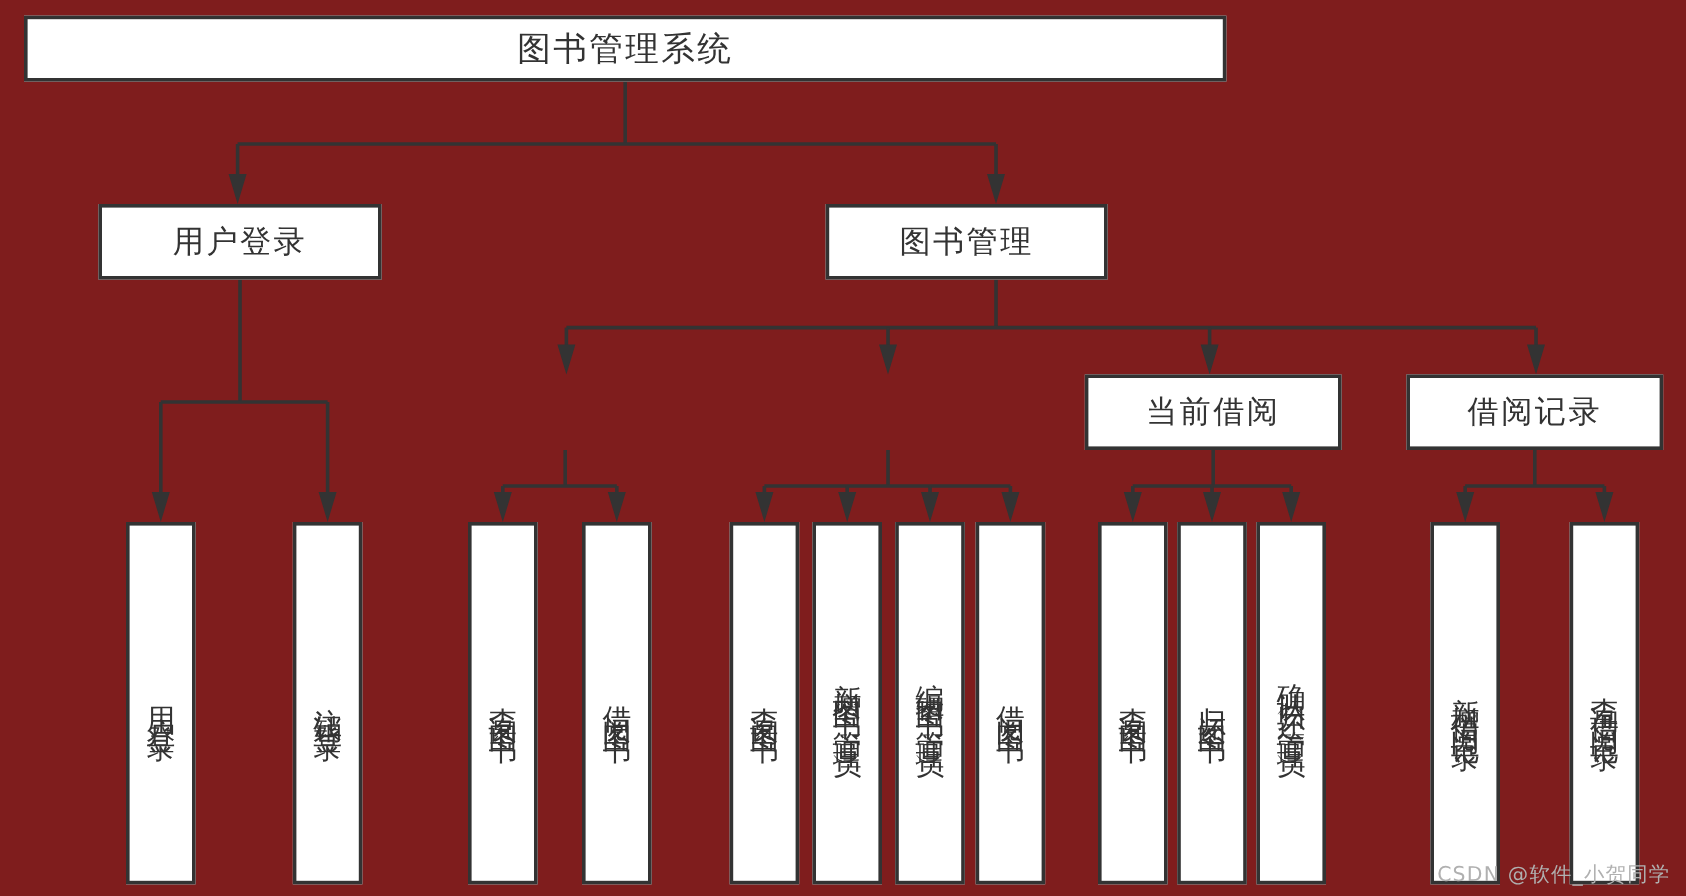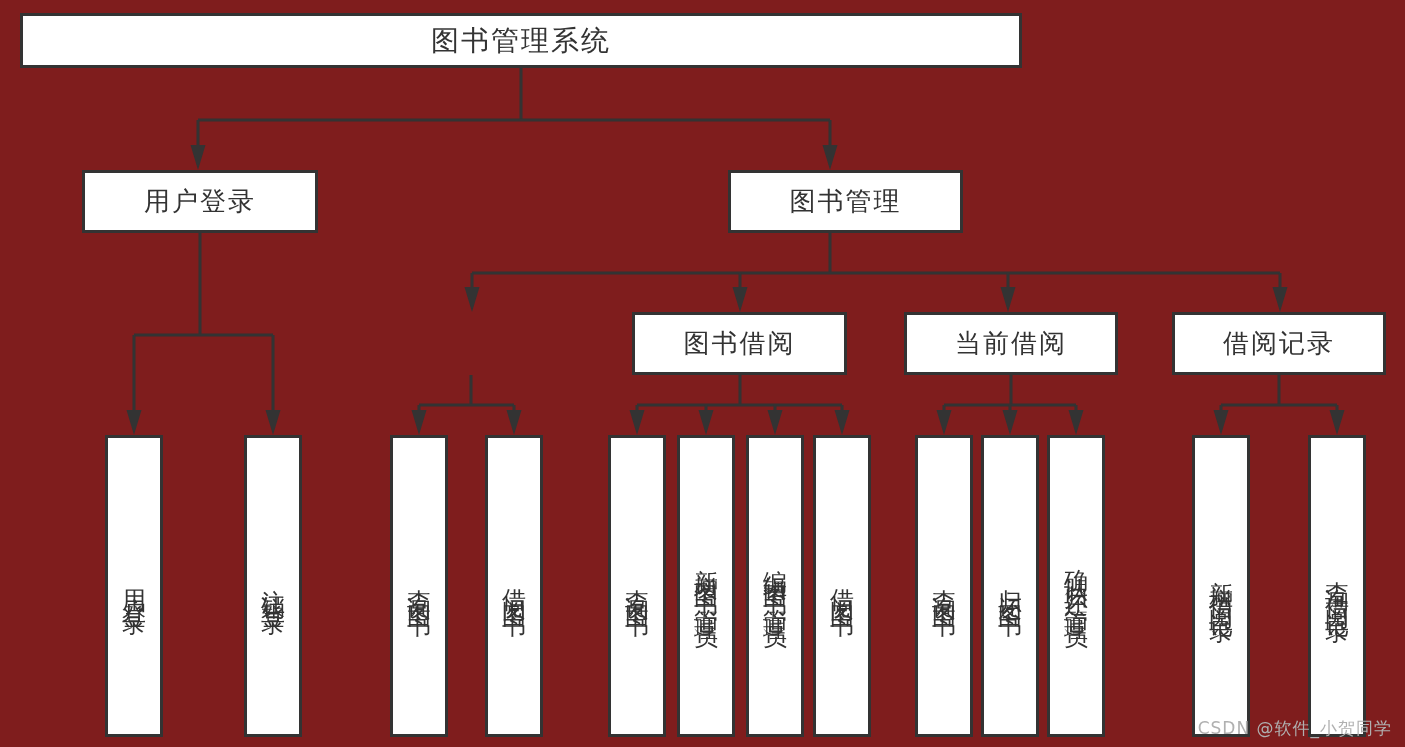--- a/index.html
+++ b/index.html
@@ -135,23 +135,22 @@
       <polygon points="1002.5,410 1017.5,410 1010,435"></polygon>
       <polygon points="1068.5,410 1083.5,410 1076,435"></polygon>
       <polygon points="1213.5,410 1228.5,410 1221,435"></polygon>
       <polygon points="1329.5,410 1344.5,410 1337,435"></polygon>
     </g>
   </svg>
 
   <div class="box h-box root-box">图书管理系统</div>
 
   <div class="box h-box l1-box" style="left:82px;width:236px;">用户登录</div>
-  <div class="box h-box l1-box" style="left:728px;width:235px;">图书管理</div>
+  <div class="box h-box l1-box" style="left:688px;width:235px;">图书管理</div>
 
-  <div class="box h-box l2-box" style="left:632px;width:215px;">图书借阅</div>
   <div class="box h-box l2-box" style="left:904px;width:214px;font-family:Liberation Mono, monospace;">当前借阅</div>
   <div class="box h-box l2-box" style="left:1172px;width:214px;">借阅记录</div>
 
   <div class="box v-box" style="left:105px;">用户登录</div>
   <div class="box v-box" style="left:244px;">注销登录</div>
 
   <div class="box v-box" style="left:390px;">查询图书</div>
   <div class="box v-box" style="left:485px;">借阅图书</div>
 
   <div class="box v-box" style="left:608px;">查询图书</div>

